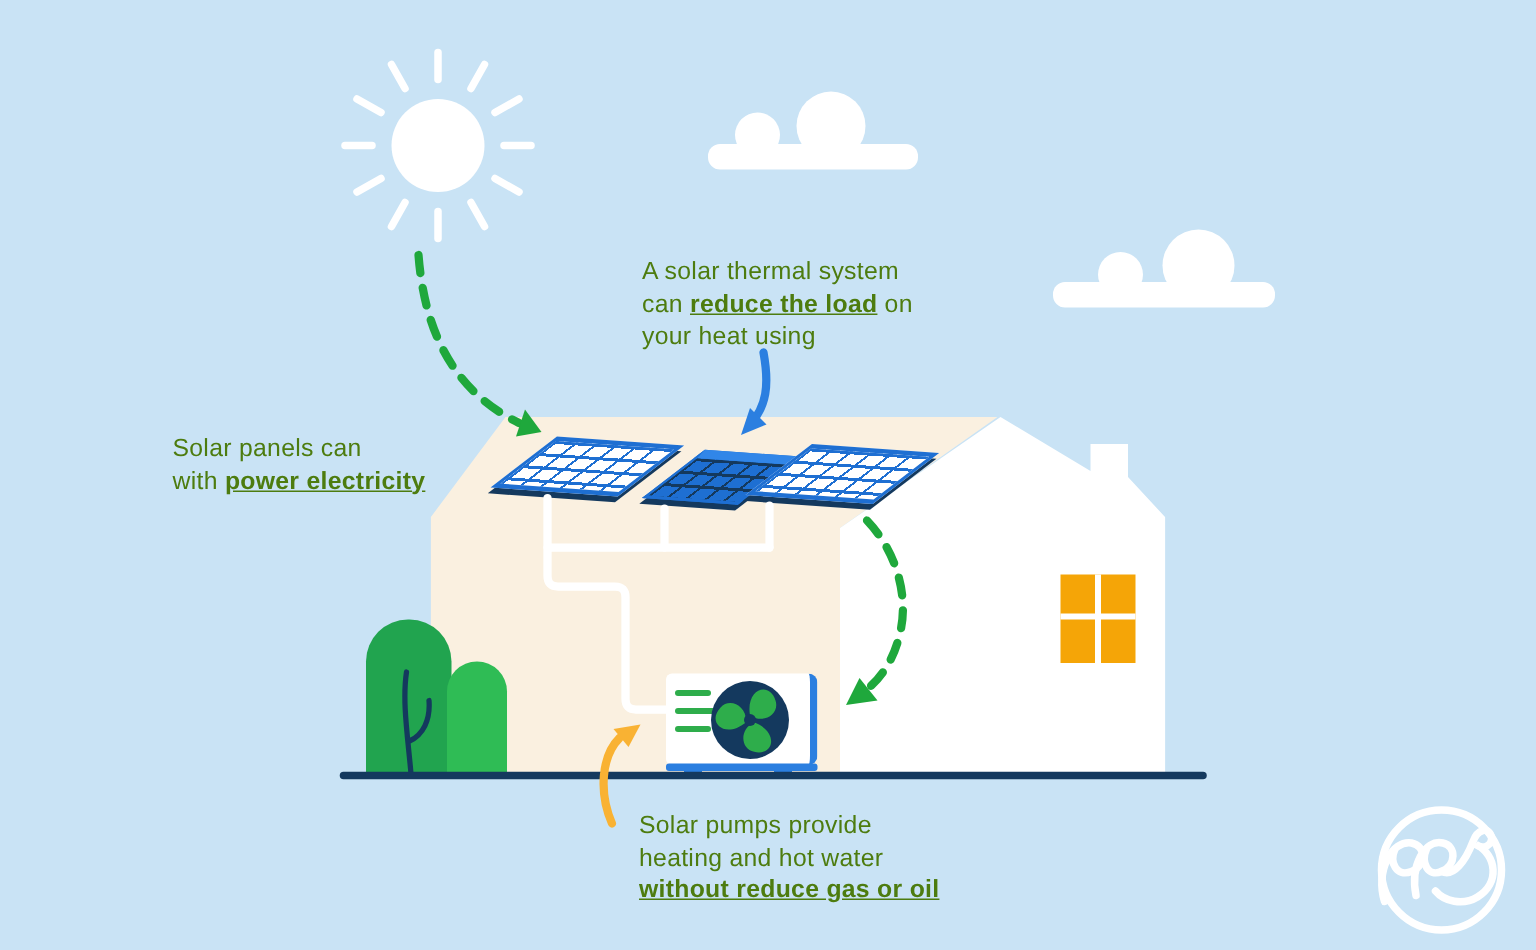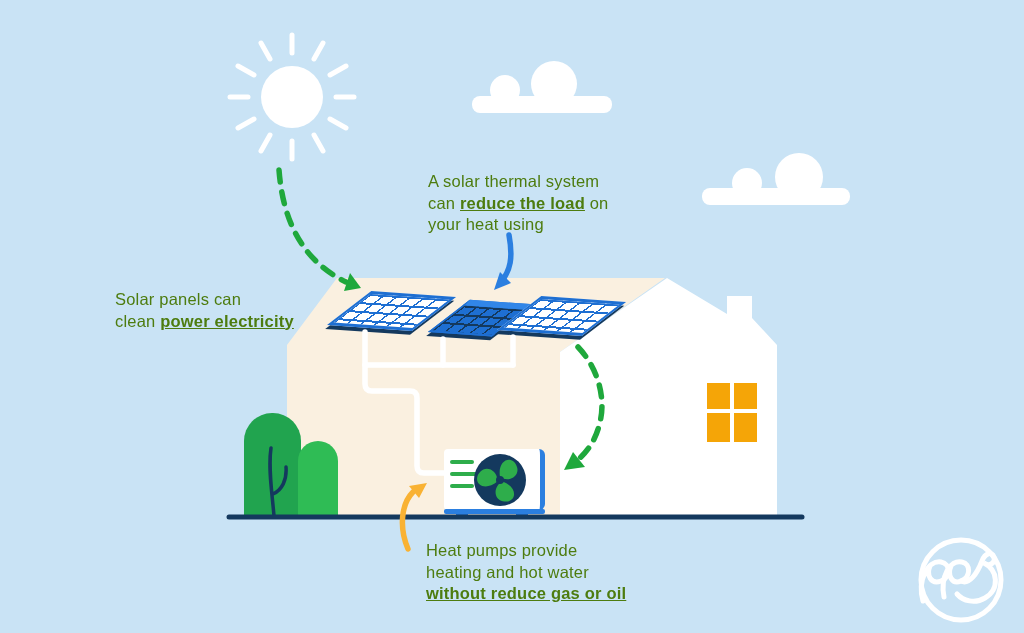--- a/index.html
+++ b/index.html
@@ -147,28 +147,28 @@
     <g stroke="#FFFFFF" stroke-width="5" fill="none" stroke-linecap="round">
       <circle cx="961" cy="580" r="40"></circle>
       <path d="M923,601 C917,580 928,560 941,562 C951,564 951,577 941,581 C931,585 926,575 930,566"></path>
       <path d="M944,597 C940,577 950,559 962,562 C971,564 971,577 961,581 C952,585 947,575 951,566"></path>
       <path d="M961,581 C969,585 977,574 982,561 C985,553 992,551 994,557 C996,563 989,567 984,563 C998,570 1000,589 985,598 C975,604 963,601 957,594"></path>
     </g>
   </svg>
 
   <div class="label" id="label-solar">
     <div><span>Solar panels can</span></div>
-    <div><span>clean </span><b>power electricity</b></div>
+    <div><span>with </span><b>power electricity</b></div>
   </div>
 
   <div class="label" id="label-thermal">
     <div><span>A solar thermal system</span></div>
     <div><span>can </span><b>reduce the load</b><span> on</span></div>
     <div><span>your heat using</span></div>
   </div>
 
   <div class="label" id="label-heatpump">
-    <div><span>Heat pumps provide</span></div>
+    <div><span>Solar pumps provide</span></div>
     <div><span>heating and hot water</span></div>
     <div><b>without reduce gas or oil</b></div>
   </div>
 
 </div>
 
 </body></html>

